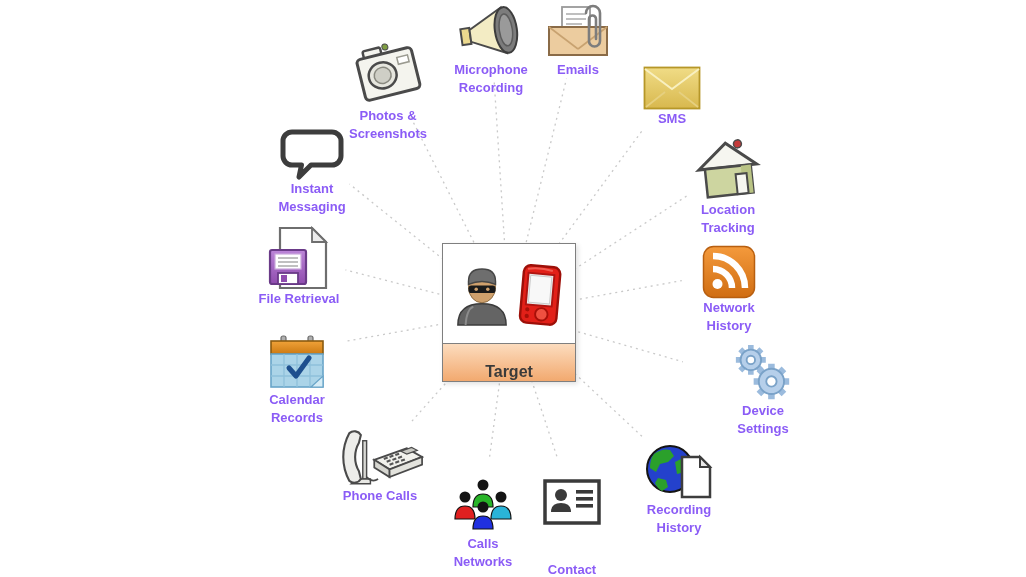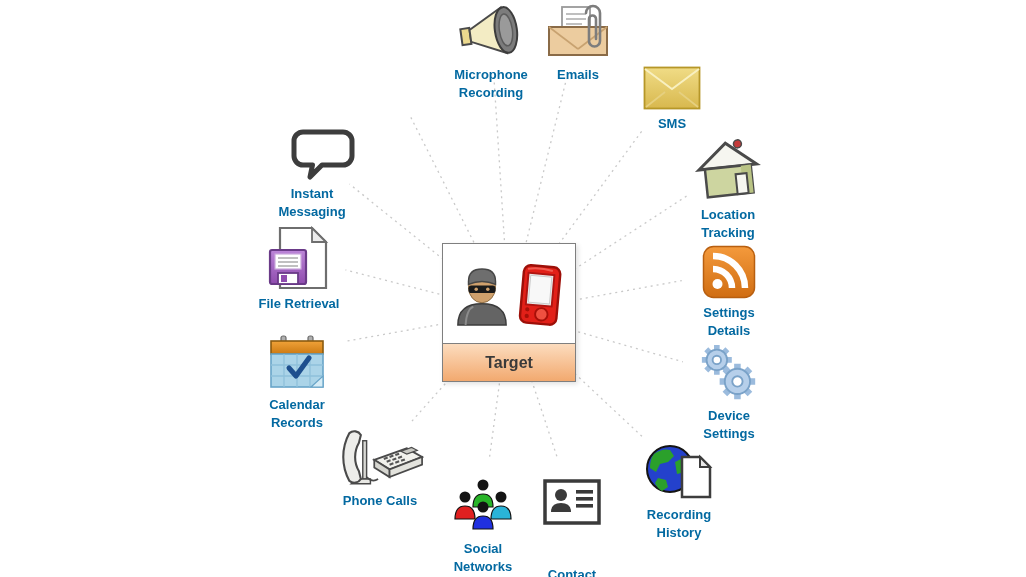--- a/index.html
+++ b/index.html
@@ -4,49 +4,49 @@
 <style>
   html,body{margin:0;padding:0;background:#ffffff;}
   .canvas{
     position:relative;width:1026px;height:577px;background:#ffffff;
     font-family:"Liberation Sans",sans-serif;overflow:hidden;
   }
   #lines{position:absolute;left:0;top:0;z-index:0;}
   .node{position:absolute;z-index:1;display:flex;flex-direction:column;align-items:center;}
   .node svg{display:block;flex:0 0 auto;}
   .nlabel{
-    font-size:13px;font-weight:700;color:#0369a1;text-align:center;
-    line-height:1.38;margin-top:5px;width:100%;
+    font-size:13px;font-weight:700;color:#8b5cf6;text-align:center;
+    line-height:1.38;width:100%;
   }
   
   .nd-photos   {left:333px;top:37px; width:110px;}
   .nd-mic      {left:436px;top:3px;  width:110px;}
   .nd-emails   {left:533px;top:3px;  width:90px;align-items:center;}
   .nd-sms      {left:627px;top:66px; width:90px;}
   .nd-location {left:686px;top:137px;width:84px;}
   .nd-network  {left:689px;top:245px;width:80px;}
-  .nd-device   {left:687px;top:344px;width:84px;}
+  .nd-device   {left:721px;top:344px;width:84px;}
   .nd-browsing {left:633px;top:441px;width:92px;}
   .nd-contact  {left:532px;top:479px;width:80px;gap:36px;}
   .nd-social   {left:438px;top:477px;width:90px;}
   .nd-phone    {left:328px;top:427px;width:104px;}
   .nd-calendar {left:255px;top:335px;width:84px;}
   .nd-file     {left:249px;top:226px;width:100px;}
-  .nd-im       {left:268px;top:128px;width:88px;align-items:flex-end;}
+  .nd-im       {left:268px;top:128px;width:88px;}
   
   .target-box{
     position:absolute;left:442px;top:243px;width:134px;height:139px;z-index:2;
     background:#ffffff;border:1.5px solid #7f7f7f;box-sizing:border-box;
     display:flex;flex-direction:column;box-shadow:2px 2px 5px rgba(0,0,0,0.12);
   }
   .target-icons{flex:1 1 auto;display:flex;align-items:center;justify-content:center;gap:7px;padding-top:4px;}
   .target-bar{
     height:37px;flex:0 0 auto;border-top:1.5px solid #7f7f7f;
     background:linear-gradient(#fcdcbe,#f2a96f);
-    display:flex;align-items:center;justify-content:center;
+    display:flex;align-items:flex-end;justify-content:center;
   }
   .target-label{font-size:16px;font-weight:700;color:#3a3a3a;}
 </style>
 </head>
 <body>
 
 <div class="canvas">
 
   <svg id="lines" width="1026" height="577">
       <line x1="509" y1="312" x2="409.60900316698434" y2="114.86083272790279" stroke="#c9c9c9" stroke-width="1.3" stroke-dasharray="2 4"></line>
@@ -58,20 +58,33 @@
       <line x1="509" y1="312" x2="682.8547739605666" y2="361.7856852705259" stroke="#c9c9c9" stroke-width="1.3" stroke-dasharray="2 4"></line>
       <line x1="509" y1="312" x2="643.9436536845153" y2="438.21200550492904" stroke="#c9c9c9" stroke-width="1.3" stroke-dasharray="2 4"></line>
       <line x1="509" y1="312" x2="556.8930241524229" y2="456.43927918984684" stroke="#c9c9c9" stroke-width="1.3" stroke-dasharray="2 4"></line>
       <line x1="509" y1="312" x2="489.37598333590097" y2="458.4253551090467" stroke="#c9c9c9" stroke-width="1.3" stroke-dasharray="2 4"></line>
       <line x1="509" y1="312" x2="411.90481249716015" y2="421.13800145668046" stroke="#c9c9c9" stroke-width="1.3" stroke-dasharray="2 4"></line>
       <line x1="509" y1="312" x2="344.24700395367887" y2="341.5311974045293" stroke="#c9c9c9" stroke-width="1.3" stroke-dasharray="2 4"></line>
       <line x1="509" y1="312" x2="345.4876607646488" y2="269.9539699109097" stroke="#c9c9c9" stroke-width="1.3" stroke-dasharray="2 4"></line>
       <line x1="509" y1="312" x2="349.4445865649549" y2="184.03169886935467" stroke="#c9c9c9" stroke-width="1.3" stroke-dasharray="2 4"></line>
     </svg>
 
+  <div class="node nd-photos">
+    <svg width="74" height="70" viewBox="0 0 74 70">
+      <g transform="rotate(-14 37 35)">
+        <rect x="17" y="9" width="18" height="10" rx="2" fill="#f4f4ee" stroke="#4a4a4a" stroke-width="2.5"></rect>
+        <circle cx="40" cy="10" r="3" fill="#7f9e43" stroke="#4a4a4a" stroke-width="1"></circle>
+        <rect x="9" y="16" width="56" height="42" rx="4" fill="#f4f4ee" stroke="#4a4a4a" stroke-width="3"></rect>
+        <ellipse cx="31" cy="37" rx="14" ry="13" fill="#e6e6de" stroke="#4a4a4a" stroke-width="2.5"></ellipse>
+        <ellipse cx="31" cy="37" rx="8.5" ry="8" fill="#cfcfc6" stroke="#8a8a80" stroke-width="1.5"></ellipse>
+        <rect x="49" y="23" width="11" height="7" fill="#ffffff" stroke="#9a9a90" stroke-width="1.5"></rect>
+      </g>
+    </svg>
+    <div class="nlabel">Photos &amp; Screenshots</div>
+  </div>
 
   <div class="node nd-mic">
     <svg width="70" height="58" viewBox="0 0 70 58">
       <g transform="rotate(-8 35 29)">
         <rect x="5" y="22" width="9" height="16" fill="#ecd98e" stroke="#4a4a4a" stroke-width="2"></rect>
         <polygon points="14,24 48,6 48,52 14,36" fill="#f3ecc4" stroke="#4a4a4a" stroke-width="2"></polygon>
         <ellipse cx="50" cy="29" rx="11" ry="23" fill="#7c7c7c" stroke="#3d3d3d" stroke-width="2"></ellipse>
         <ellipse cx="50" cy="29" rx="6.5" ry="16" fill="#9a9a9a" stroke="#5c5c5c" stroke-width="1.5"></ellipse>
       </g>
     </svg>
@@ -127,21 +140,21 @@
           <linearGradient id="rssg" x1="0" y1="0" x2="0" y2="1">
         <stop offset="0" stop-color="#f49a3c"></stop>
             <stop offset="1" stop-color="#d06d12"></stop>
       </linearGradient>
         </defs>
       <rect x="1.5" y="1.5" width="51" height="51" rx="10" fill="url(#rssg)" stroke="#b85f10" stroke-width="1.5"></rect>
       <circle cx="15.5" cy="39" r="5" fill="#ffffff"></circle>
       <path d="M11,24 a19,19 0 0 1 19,19" fill="none" stroke="#ffffff" stroke-width="6.5"></path>
       <path d="M11,11 a32,32 0 0 1 32,32" fill="none" stroke="#ffffff" stroke-width="6.5"></path>
     </svg>
-    <div class="nlabel">Settings Details</div>
+    <div class="nlabel">Network History</div>
   </div>
 
   <div class="node nd-device">
     <svg width="62" height="58" viewBox="0 0 66 62">
       <path d="M20,17 L36,17 M20,17 L31.3,28.3 M20,17 L20,33 M20,17 L8.7,28.3 M20,17 L4,17 M20,17 L8.7,5.7 M20,17 L20,1 M20,17 L31.3,5.7" stroke="#9bbbdd" stroke-width="6" fill="none"></path>
       <circle cx="20" cy="17" r="11" fill="#b6cfea" stroke="#7aa2c8" stroke-width="2"></circle>
       <circle cx="20" cy="17" r="4.5" fill="#ffffff" stroke="#7aa2c8" stroke-width="2"></circle>
       <path d="M42,40 L61,40 M42,40 L55.4,53.4 M42,40 L42,59 M42,40 L28.6,53.4 M42,40 L23,40 M42,40 L28.6,26.6 M42,40 L42,21 M42,40 L55.4,26.6" stroke="#9bbbdd" stroke-width="7" fill="none"></path>
       <circle cx="42" cy="40" r="13.5" fill="#b6cfea" stroke="#7aa2c8" stroke-width="2"></circle>
       <circle cx="42" cy="40" r="5.5" fill="#ffffff" stroke="#7aa2c8" stroke-width="2"></circle>
@@ -177,21 +190,21 @@
     <svg width="62" height="58" viewBox="0 0 62 58">
       <circle cx="31" cy="8" r="5.5" fill="#141414"></circle>
       <path d="M21,30 q0,-13 10,-13 q10,0 10,13 z" fill="#28b428" stroke="#101010" stroke-width="1.2"></path>
       <circle cx="13" cy="20" r="5.5" fill="#141414"></circle>
       <path d="M3,42 q0,-13 10,-13 q10,0 10,13 z" fill="#e02020" stroke="#101010" stroke-width="1.2"></path>
       <circle cx="49" cy="20" r="5.5" fill="#141414"></circle>
       <path d="M39,42 q0,-13 10,-13 q10,0 10,13 z" fill="#2ab4d8" stroke="#101010" stroke-width="1.2"></path>
       <circle cx="31" cy="30" r="5.5" fill="#141414"></circle>
       <path d="M21,52 q0,-13 10,-13 q10,0 10,13 z" fill="#2030e0" stroke="#101010" stroke-width="1.2"></path>
     </svg>
-    <div class="nlabel">Social Networks</div>
+    <div class="nlabel">Calls Networks</div>
   </div>
 
   <div class="node nd-phone">
     <svg width="88" height="60" viewBox="0 0 92 62">
       <rect x="28" y="14" width="4" height="40" fill="#d8d8d4" stroke="#4a4a4a" stroke-width="1.5"></rect>
       <path d="M22,54 h14 v5 h-20 z" fill="#e8e8e4" stroke="#4a4a4a" stroke-width="1.5"></path>
       <path d="M14,6 a8,8 0 0 1 12,2 l-2,8 a30,30 0 0 0 0,30 l2,8 a8,8 0 0 1 -12,2 a52,52 0 0 1 0,-50 z" fill="#ededea" stroke="#4a4a4a" stroke-width="2.2"></path>
       <polygon points="40,34 74,22 90,31 56,44" fill="#f1f1ec" stroke="#4a4a4a" stroke-width="2"></polygon>
       <polygon points="40,34 56,44 56,52 40,42" fill="#d6d6d0" stroke="#4a4a4a" stroke-width="1.8"></polygon>
       <polygon points="56,44 90,31 90,39 56,52" fill="#e3e3dd" stroke="#4a4a4a" stroke-width="1.8"></polygon>

